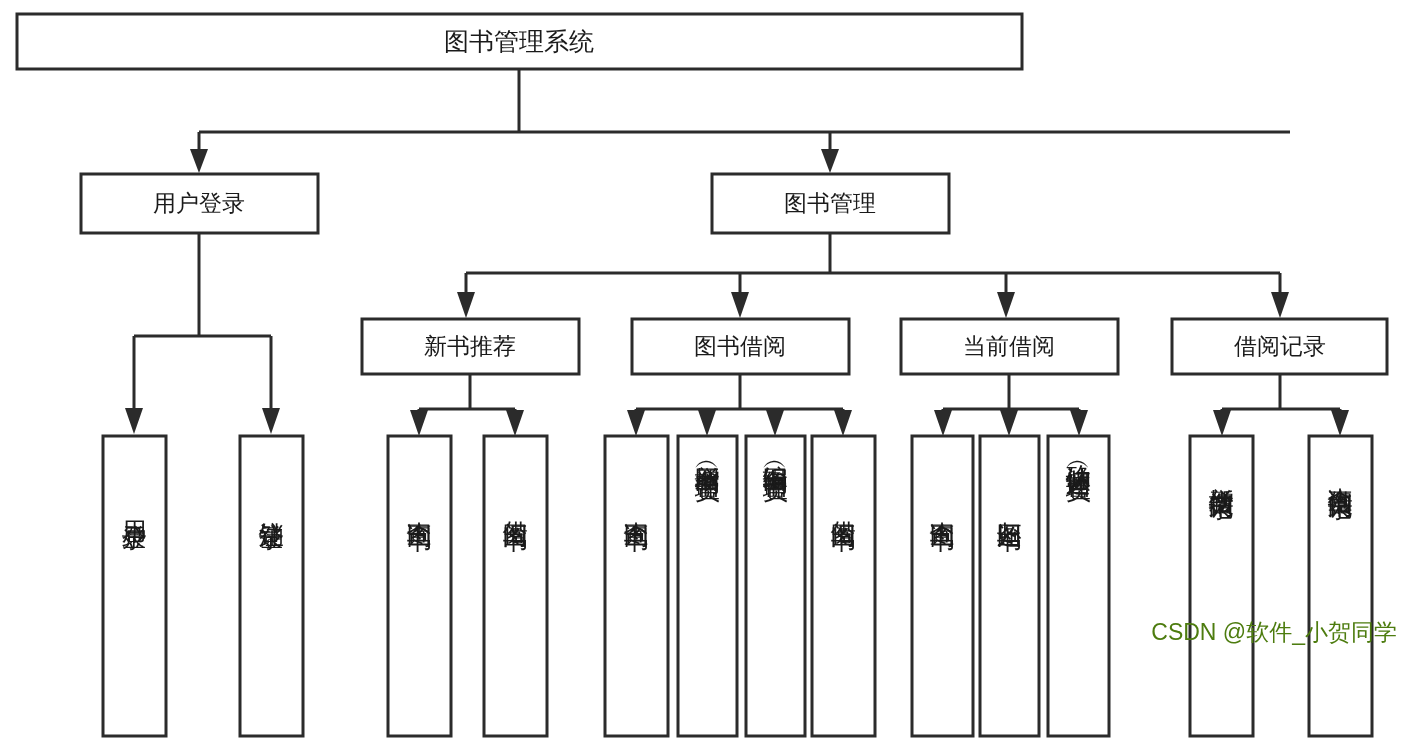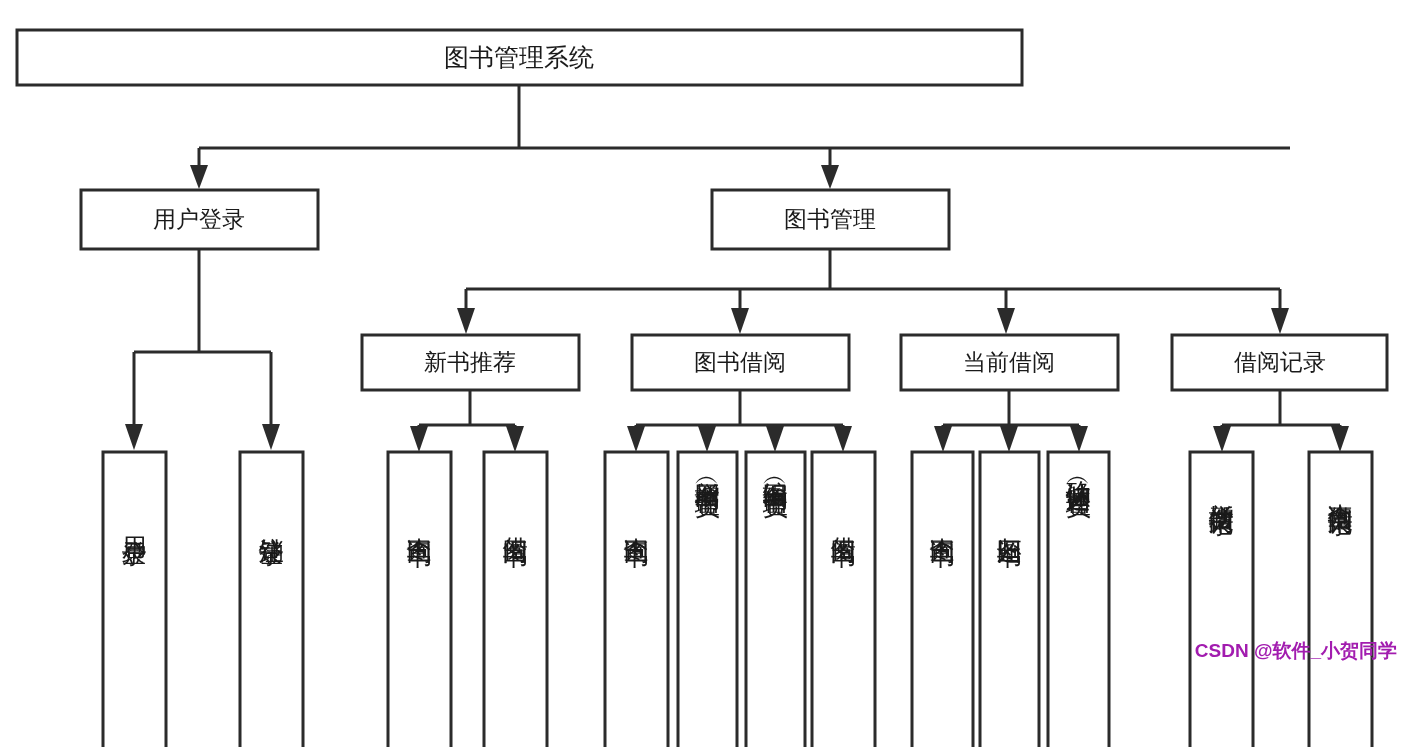--- a/index.html
+++ b/index.html
@@ -9,21 +9,21 @@
   }
   body {
     width: 1405px;
     height: 747px;
     font-family: "Liberation Sans", "DejaVu Sans", sans-serif;
     overflow: hidden;
     position: relative;
   }
   #diagram-root {
     position: absolute;
-    top: 17px; left: 0;
+    top: 1px; left: 0;
     width: 1405px;
     height: 651px;
   }
   svg.canvas {
     display: block;
     width: 1405px;
     height: 747px;
   }
   .node-box {
     fill: #ffffff;
@@ -64,24 +64,23 @@
     line-height: 1.06;
     letter-spacing: 2px;
     color: #1a1a1a;
     white-space: nowrap;
   }
   .watermark {
     position: absolute;
     right: 8px;
     bottom: 4px;
     font-family: "Liberation Sans", "DejaVu Sans", sans-serif;
-    font-size: 19px;
-    color: #a21caf;
+    font-size: 23px;
+    color: #4d7c0f;
     white-space: nowrap;
-    font-weight: bold;
   }
 </style>
 </head>
 <body>
 
 <div id="diagram-root">
 
   <svg class="canvas" viewBox="0 0 1405 747" xmlns="http://www.w3.org/2000/svg">
 
     <g>

